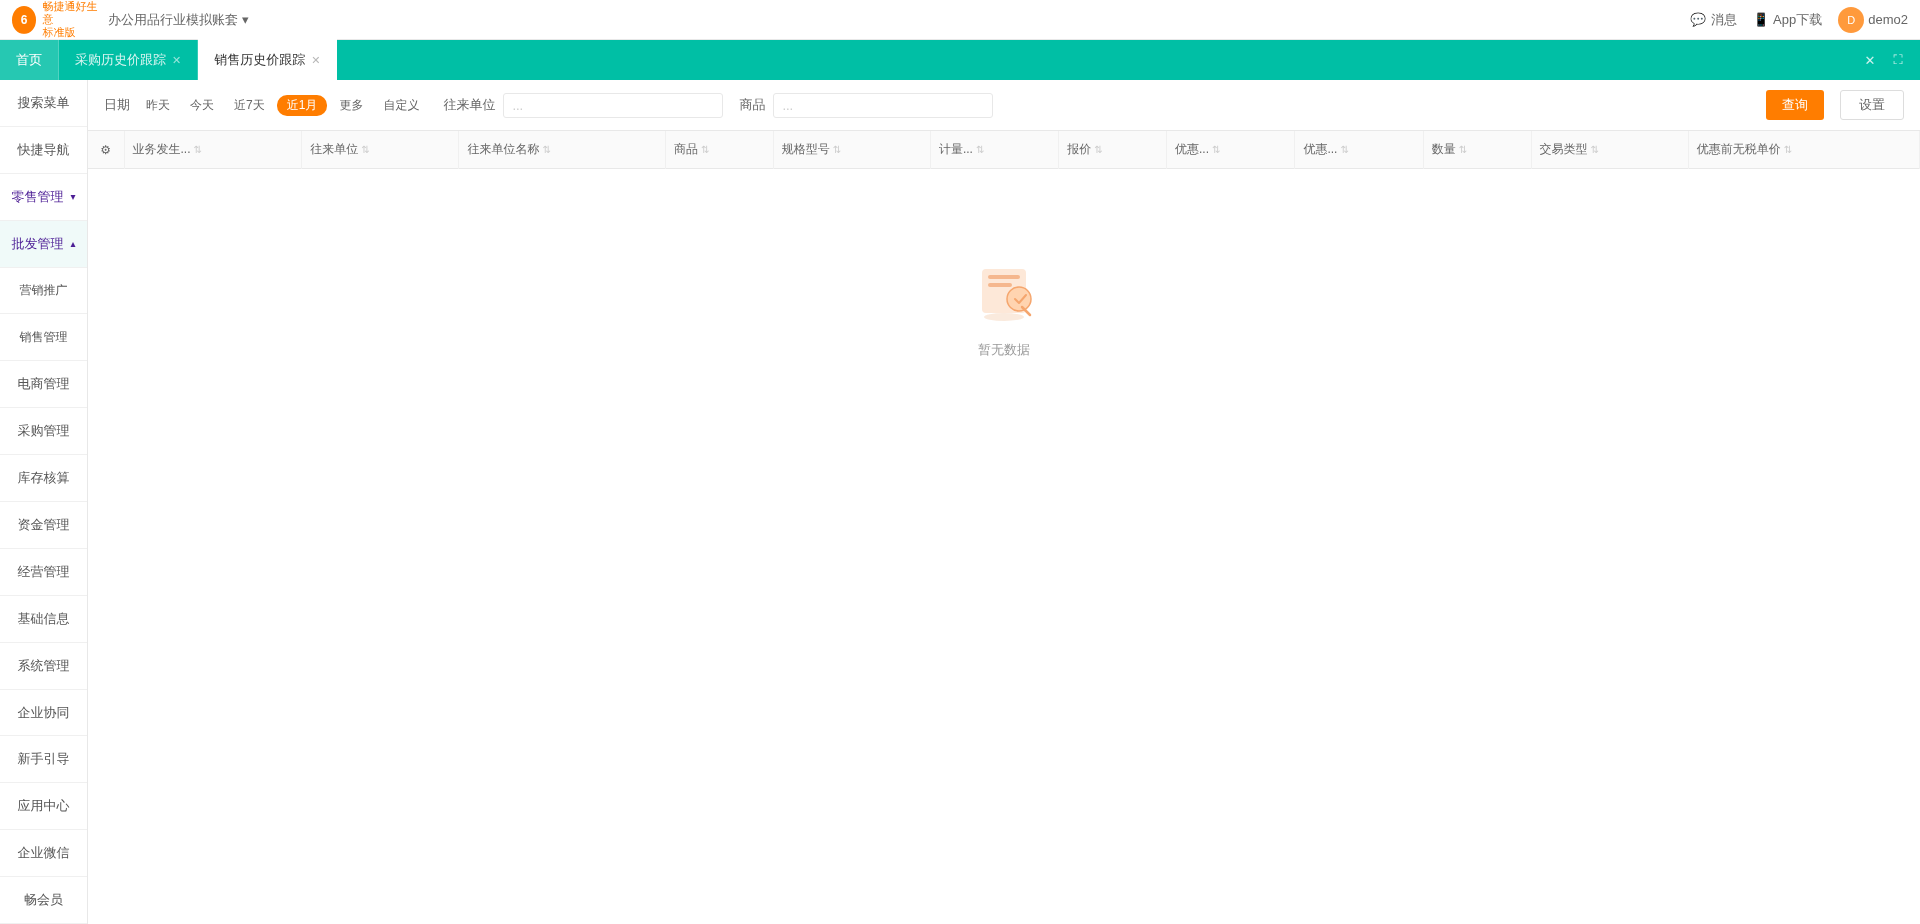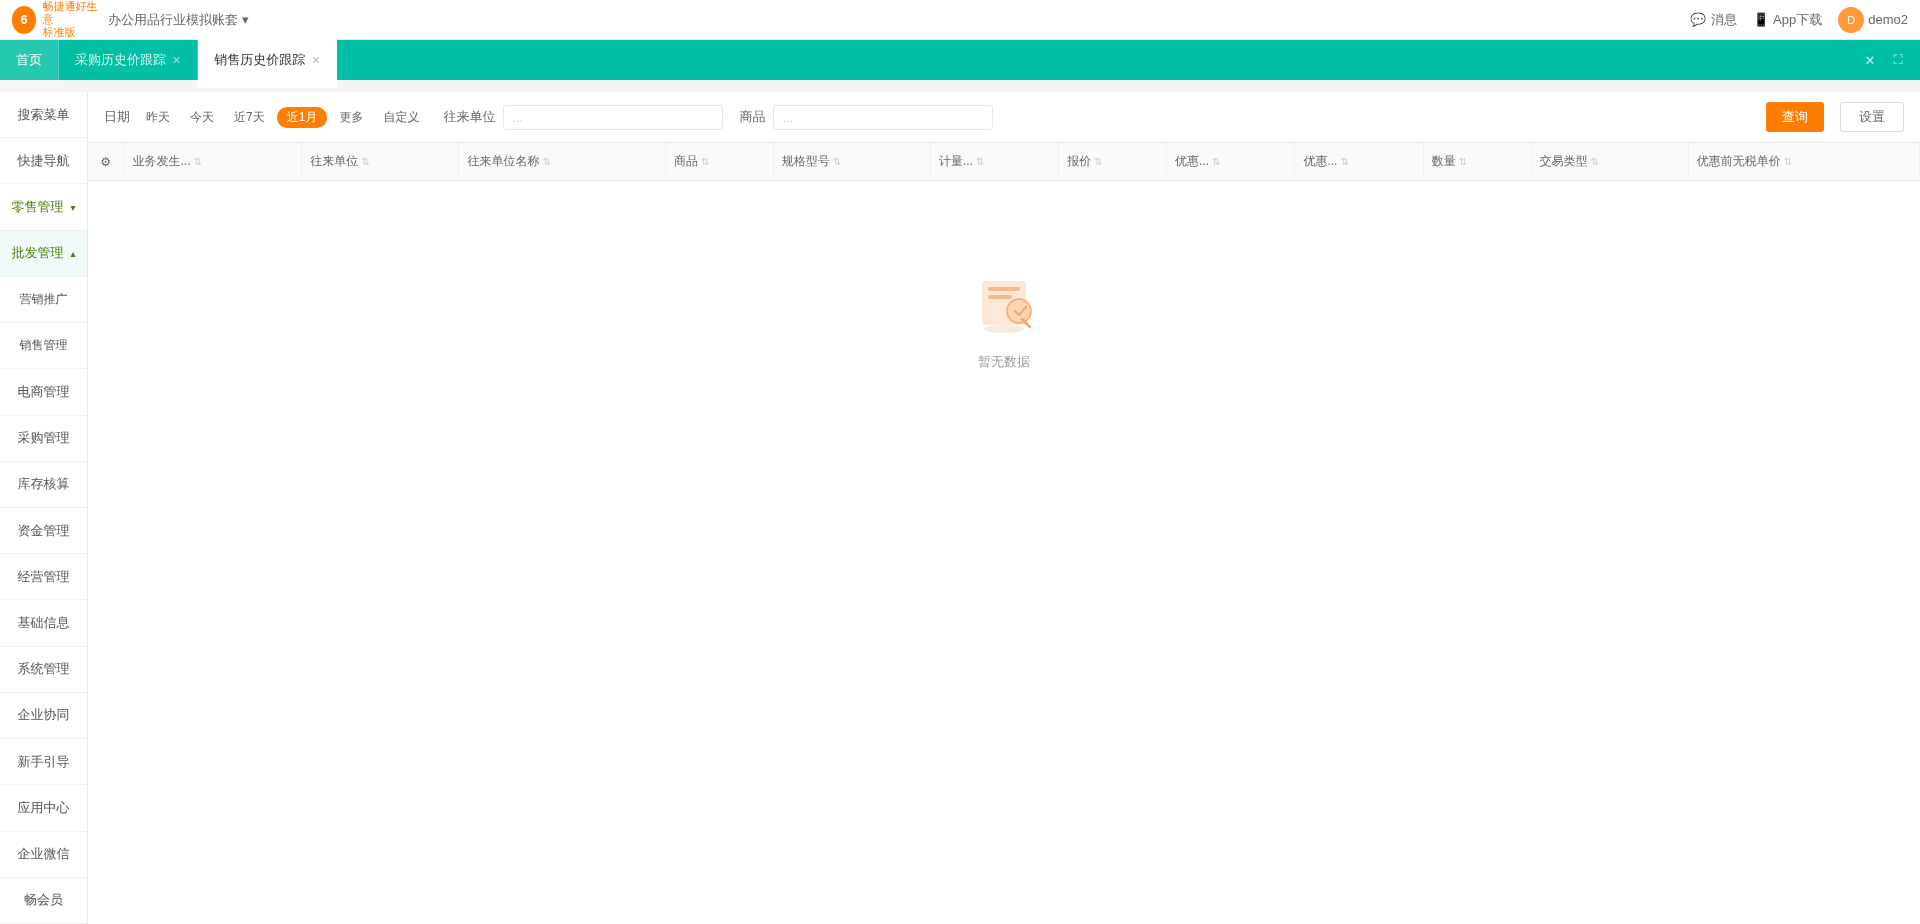--- a/index.html
+++ b/index.html
@@ -20,27 +20,27 @@
     .tabbar { background: #00bfa5; height: 40px; display: flex; align-items: center; padding: 0; flex-shrink: 0; position: relative; }
     .tab { height: 55px; display: flex; align-items: center; padding: 0 16px; cursor: pointer; color: rgba(255,255,255,0.85); font-size: 13px; gap: 6px; border-right: 1px solid rgba(255,255,255,0.2); }
     .tab.home { background: rgba(255,255,255,0.15); color: white; }
     .tab.active { background: white; color: #333; }
     .tab .close-btn { font-size: 11px; opacity: 0.7; cursor: pointer; }
     .tab.active .close-btn { color: #999; }
     .tabbar-actions { margin-left: auto; display: flex; align-items: center; gap: 8px; padding-right: 12px; color: white; }
     .tabbar-action-btn { width: 20px; height: 20px; display: flex; align-items: center; justify-content: center; cursor: pointer; opacity: 0.8; }
 
     
-    .main-layout { display: flex; flex: 1; overflow: hidden; margin-top: 12px; }
+    .main-layout { display: flex; flex: 1; overflow: hidden; }
 
     
     .sidebar { width: 88px; background: #fff; border-right: 1px solid #e8e8e8; display: flex; flex-direction: column; overflow-y: auto; flex-shrink: 0; }
     .sidebar-item { height: 48px; display: flex; align-items: center; justify-content: center; cursor: pointer; color: #555; font-size: 13px; border-bottom: 1px solid #f0f0f0; padding: 0 4px; text-align: center; }
     .sidebar-item.active { color: #00bfa5; background: #f0faf9; }
-    .sidebar-item.section-header { font-size: 13px; color: #4d7c0f; display: flex; align-items: center; gap: 7px; justify-content: center; }
+    .sidebar-item.section-header { font-size: 13px; color: #4c1d95; display: flex; align-items: center; gap: 7px; justify-content: center; }
     .sidebar-sub { font-size: 12px; color: #555; padding: 0 4px; }
 
     
     .content { flex: 1; display: flex; flex-direction: column; overflow: hidden; background: #f5f5f5; }
 
     
     .page-header { background: white; padding: 12px 16px 8px; border-bottom: 1px solid #e8e8e8; flex-shrink: 0; display: flex; align-items: center; justify-content: space-between; }
     .page-title { font-size: 18px; font-weight: bold; color: #333; }
     .page-header-actions { display: flex; align-items: center; gap: 12px; color: #666; font-size: 13px; }
     .page-header-action { display: flex; align-items: center; gap: 4px; cursor: pointer; }

